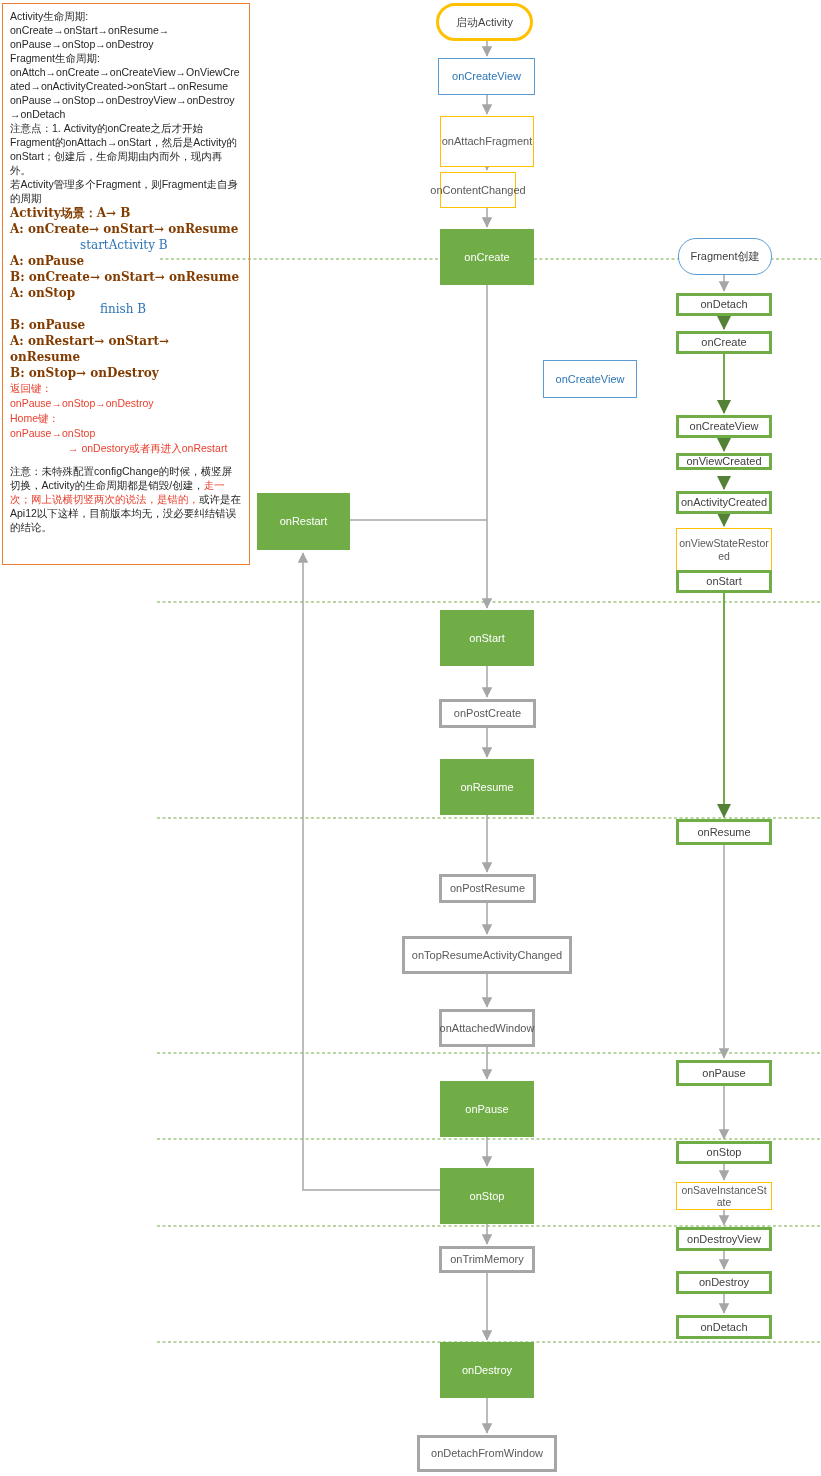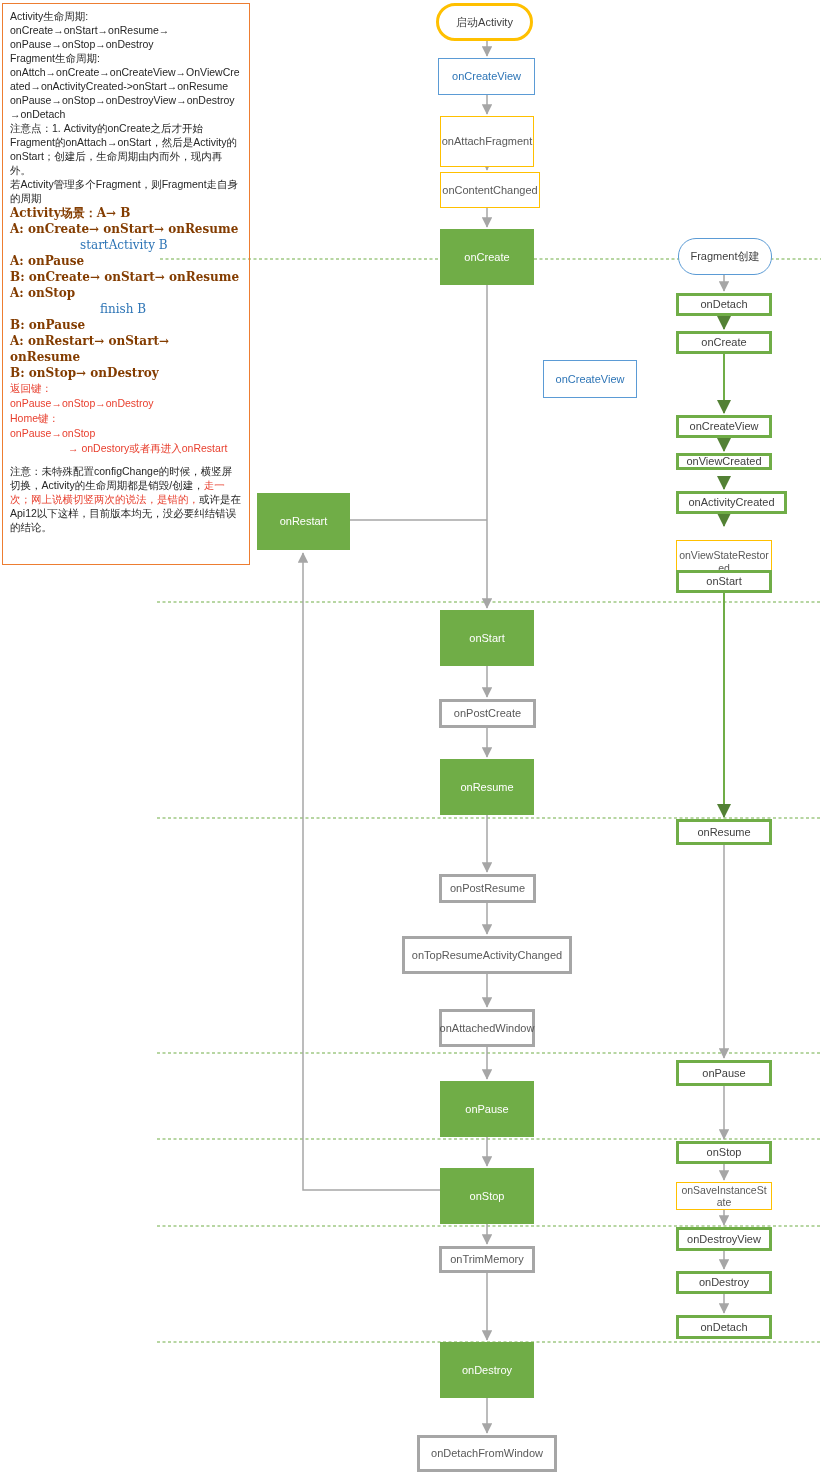--- a/index.html
+++ b/index.html
@@ -127,43 +127,43 @@
       <p class="redt">Home键：</p>
       <p class="redt">onPause→onStop</p>
       <p><span class="redt ind3">→ onDestory或者再进入onRestart</span></p>
     </div>
     <p><span>注意：未特殊配置configChange的时候，横竖屏切换，Activity的生命周期都是销毁/创建，</span><span class="redt">走一次；网上说横切竖两次的说法，是错的，</span><span>或许是在Api12以下这样，目前版本均无，没必要纠结错误的结论。</span></p>
   </div>
 
   <div class="node stadium-gold" style="left:436px;top:3px;width:97px;height:38px">启动Activity</div>
   <div class="node blue-border" style="left:438px;top:58px;width:97px;height:37px">onCreateView</div>
   <div class="node gold-border" style="left:440px;top:116px;width:94px;height:51px">onAttachFragment</div>
-  <div class="node gold-border" style="left:440px;top:172px;width:100px;height:36px">onContentChanged</div>
+  <div class="node gold-border" style="left:440px;top:172px;width:76px;height:36px">onContentChanged</div>
   <div class="node green-fill" style="left:440px;top:229px;width:94px;height:56px">onCreate</div>
   <div class="node green-fill" style="left:257px;top:493px;width:93px;height:57px">onRestart</div>
   <div class="node green-fill" style="left:440px;top:610px;width:94px;height:56px">onStart</div>
   <div class="node gray-border" style="left:439px;top:699px;width:97px;height:29px">onPostCreate</div>
   <div class="node green-fill" style="left:440px;top:759px;width:94px;height:56px">onResume</div>
   <div class="node gray-border" style="left:439px;top:874px;width:97px;height:29px">onPostResume</div>
   <div class="node gray-border" style="left:402px;top:936px;width:170px;height:38px">onTopResumeActivityChanged</div>
   <div class="node gray-border" style="left:439px;top:1009px;width:96px;height:38px">onAttachedWindow</div>
   <div class="node green-fill" style="left:440px;top:1081px;width:94px;height:56px">onPause</div>
   <div class="node green-fill" style="left:440px;top:1168px;width:94px;height:56px">onStop</div>
   <div class="node gray-border" style="left:439px;top:1246px;width:96px;height:27px">onTrimMemory</div>
   <div class="node green-fill" style="left:440px;top:1342px;width:94px;height:56px">onDestroy</div>
   <div class="node gray-border" style="left:417px;top:1435px;width:140px;height:37px">onDetachFromWindow</div>
   <div class="node blue-border" style="left:543px;top:360px;width:94px;height:38px">onCreateView</div>
 
   <div class="node stadium-blue" style="left:678px;top:238px;width:94px;height:37px">Fragment创建</div>
   <div class="node green-border" style="left:676px;top:293px;width:96px;height:23px">onDetach</div>
   <div class="node green-border" style="left:676px;top:331px;width:96px;height:23px">onCreate</div>
   <div class="node green-border" style="left:676px;top:415px;width:96px;height:23px">onCreateView</div>
   <div class="node green-border" style="left:676px;top:453px;width:96px;height:17px">onViewCreated</div>
-  <div class="node green-border" style="left:676px;top:491px;width:111px;height:23px">onActivityCreated</div>
-  <div class="node gold-small" style="left:676px;top:540px;width:96px;height:43px">onViewStateRestored</div>
+  <div class="node green-border" style="left:676px;top:491px;width:96px;height:23px">onActivityCreated</div>
+  <div class="node gold-small" style="left:676px;top:528px;width:96px;height:43px">onViewStateRestored</div>
   <div class="node green-border" style="left:676px;top:570px;width:96px;height:23px">onStart</div>
   <div class="node green-border" style="left:676px;top:819px;width:96px;height:26px">onResume</div>
   <div class="node green-border" style="left:676px;top:1060px;width:96px;height:26px">onPause</div>
   <div class="node green-border" style="left:676px;top:1141px;width:96px;height:23px">onStop</div>
   <div class="node gold-small" style="left:676px;top:1182px;width:96px;height:28px">onSaveInstanceState</div>
   <div class="node green-border" style="left:676px;top:1227px;width:96px;height:24px">onDestroyView</div>
   <div class="node green-border" style="left:676px;top:1271px;width:96px;height:23px">onDestroy</div>
   <div class="node green-border" style="left:676px;top:1315px;width:96px;height:24px">onDetach</div>
 
 </div>

